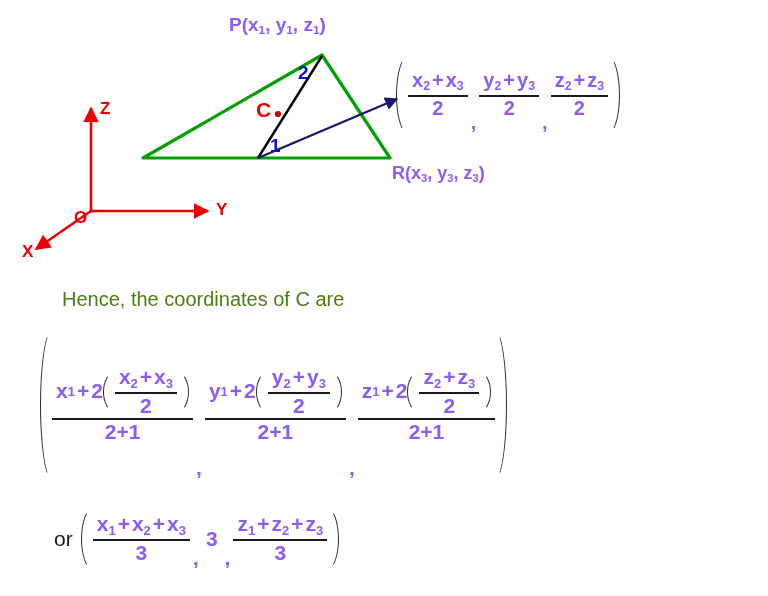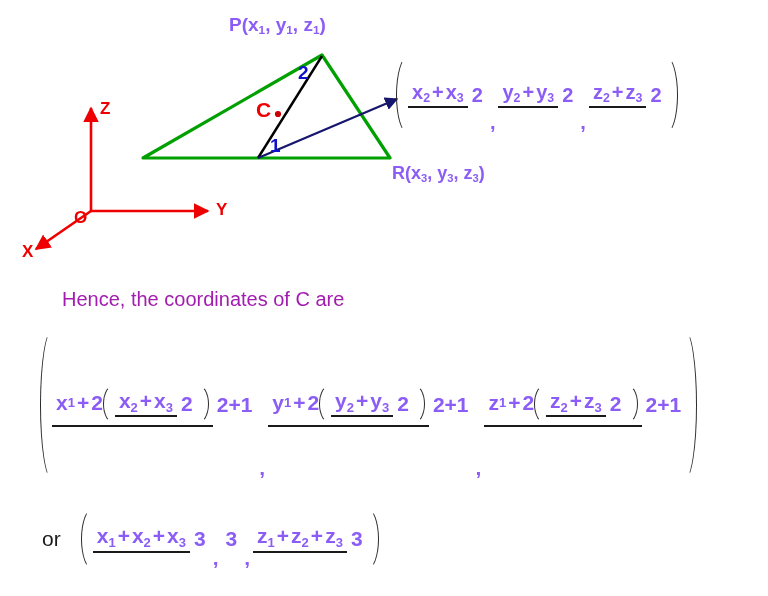--- a/index.html
+++ b/index.html
@@ -26,21 +26,21 @@
   sub {
     font-size: 0.62em;
     vertical-align: -0.28em;
     font-weight: 600;
   }
   .op { padding: 0 2px; font-weight: 600; }
 
   
   .frac {
     display: inline-flex;
-    flex-direction: row;
+    flex-direction: column;
     align-items: center;
     vertical-align: middle;
     line-height: 1.08;
   }
   .frac > .num {
     padding: 0 4px 1px 4px;
     border-bottom: 2px solid #1a1a1a;
     display: block;
     white-space: nowrap;
   }
@@ -115,37 +115,36 @@
     font-size: 20px;
   }
 
   
   #hence {
     position: absolute;
     left: 62px;
     top: 288px;
     font-size: 20px;
     font-weight: 400;
-    color: #a21caf;
+    color: #4d7c0f;
     font-family: "Liberation Sans", sans-serif;
   }
 
   
   #bigformula {
     position: absolute;
     left: 40px;
     top: 330px;
     font-size: 21px;
   }
   #orformula {
     position: absolute;
-    left: 42px;
+    left: 54px;
     top: 508px;
     font-size: 21px;
-    gap: 12px;
   }
   .or-word {
     font-family: "Liberation Sans", sans-serif;
     font-weight: 400;
     font-size: 21px;
     padding-right: 8px;
   }
   .inner-frac-wrap { display: inline-flex; align-items: center; }
 </style>
 </head>

